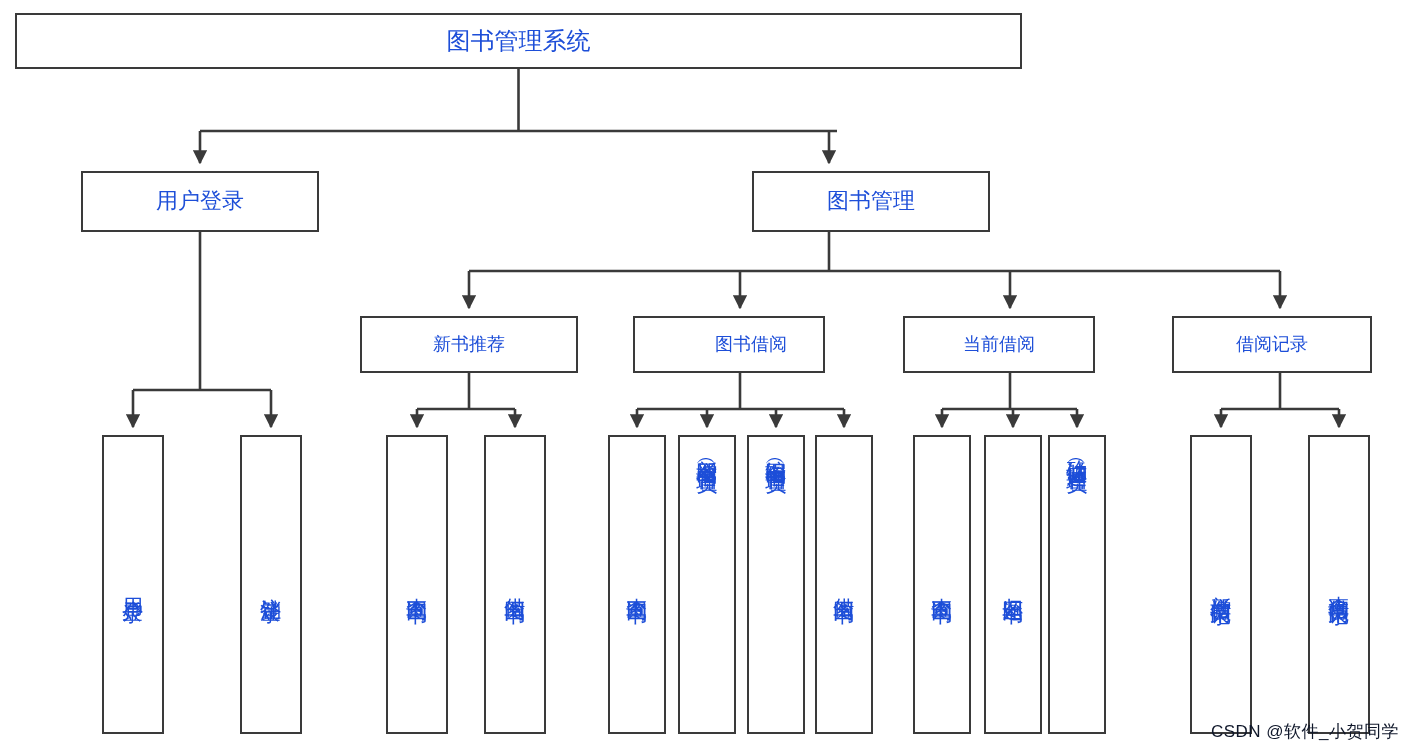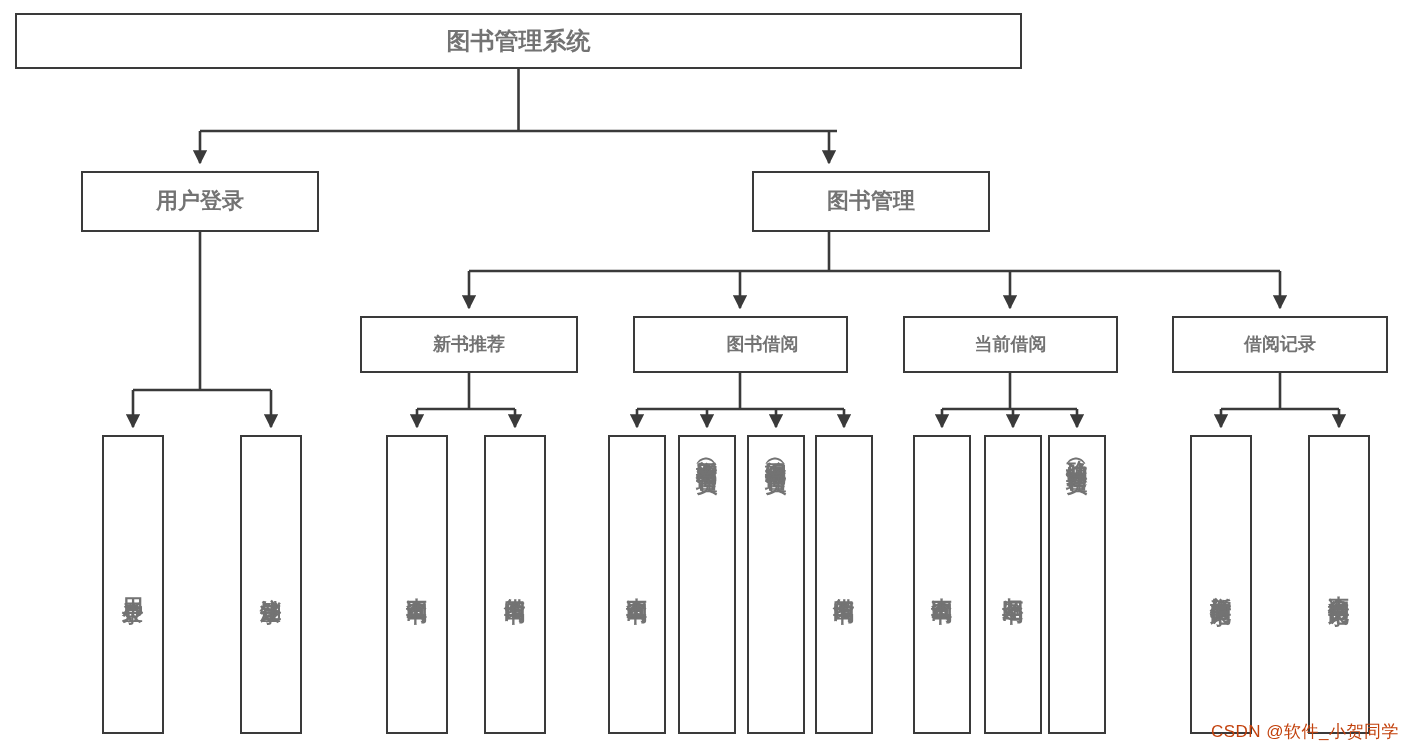--- a/index.html
+++ b/index.html
@@ -23,27 +23,26 @@
     top: 0;
     width: 1405px;
     height: 747px;
     pointer-events: none;
   }
   .node {
     position: absolute;
     box-sizing: border-box;
     border: 2.5px solid #3a3a3a;
     background: #ffffff;
-    color: #737373;
+    color: #1d4ed8;
     display: flex;
     align-items: center;
     justify-content: center;
     text-align: center;
     line-height: 1.22;
-    font-weight: bold;
   }
   .node.root {
     font-size: 24px;
   }
   .node.level1 {
     font-size: 22px;
   }
   .node.level2 {
     font-size: 18px;
   }
@@ -61,21 +60,21 @@
   }
   .node.leaf.center-text {
     align-items: center;
     padding-top: 0;
   }
   #watermark {
     position: absolute;
     right: 6px;
     bottom: 4px;
     font-size: 17px;
-    color: #c2410c;
+    color: #0f172a;
     letter-spacing: 0.5px;
     white-space: nowrap;
     margin-left: 21px;
   }
 </style>
 </head>
 <body>
 
 <div id="canvas">
 
@@ -136,27 +135,27 @@
   <div class="node level1" style="left:81px; top:171px; width:238px; height:61px;">
     <span>用户登录</span>
   </div>
   <div class="node level1" style="left:710px; top:171px; width:238px; height:61px;margin-left:42px;">
     <span>图书管理</span>
   </div>
 
   <div class="node level2" style="left:360px; top:316px; width:218px; height:57px;">
     <span>新书推荐</span>
   </div>
-  <div class="node level2" style="left:633px; top:316px; width:215px; height:57px;padding-left:44px;">
+  <div class="node level2" style="left:633px; top:316px; width:192px; height:57px;padding-left:44px;">
     <span>图书借阅</span>
   </div>
-  <div class="node level2" style="left:903px; top:316px; width:215px; height:57px;justify-content:center;">
+  <div class="node level2" style="left:903px; top:316px; width:192px; height:57px;justify-content:center;">
     <span>当前借阅</span>
   </div>
-  <div class="node level2" style="left:1172px; top:316px; width:216px; height:57px;">
+  <div class="node level2" style="left:1172px; top:316px; width:200px; height:57px;">
     <span>借阅记录</span>
   </div>
 
   <div class="node leaf center-text" style="left:102px; top:435px; width:62px; height:299px;">
     <span class="vlabel">用户登录</span>
   </div>
   <div class="node leaf center-text" style="left:240px; top:435px; width:62px; height:299px;">
     <span class="vlabel">注销登录</span>
   </div>
   <div class="node leaf center-text" style="left:386px; top:435px; width:62px; height:299px;">

